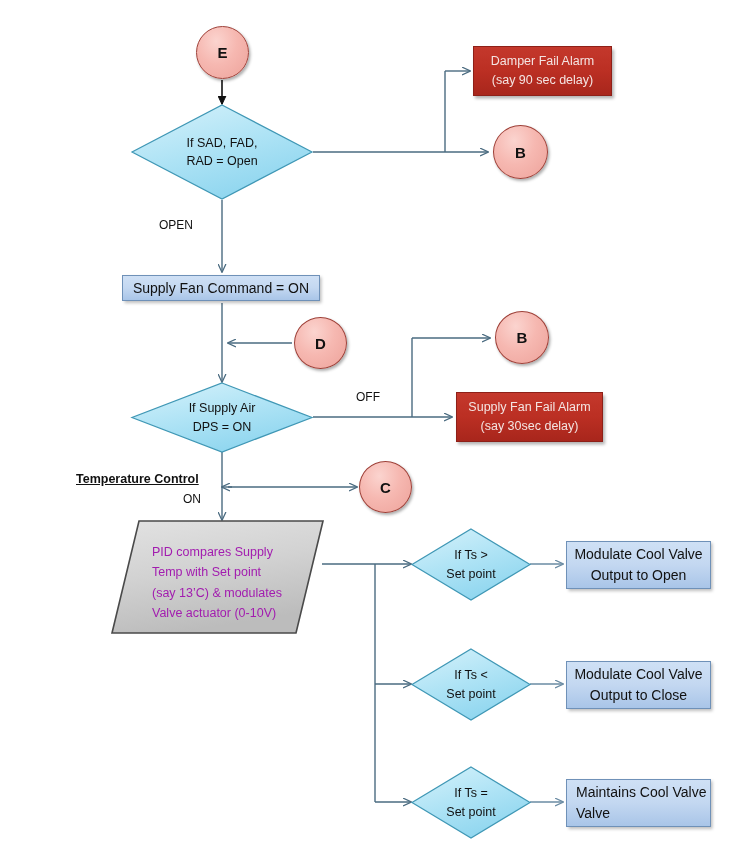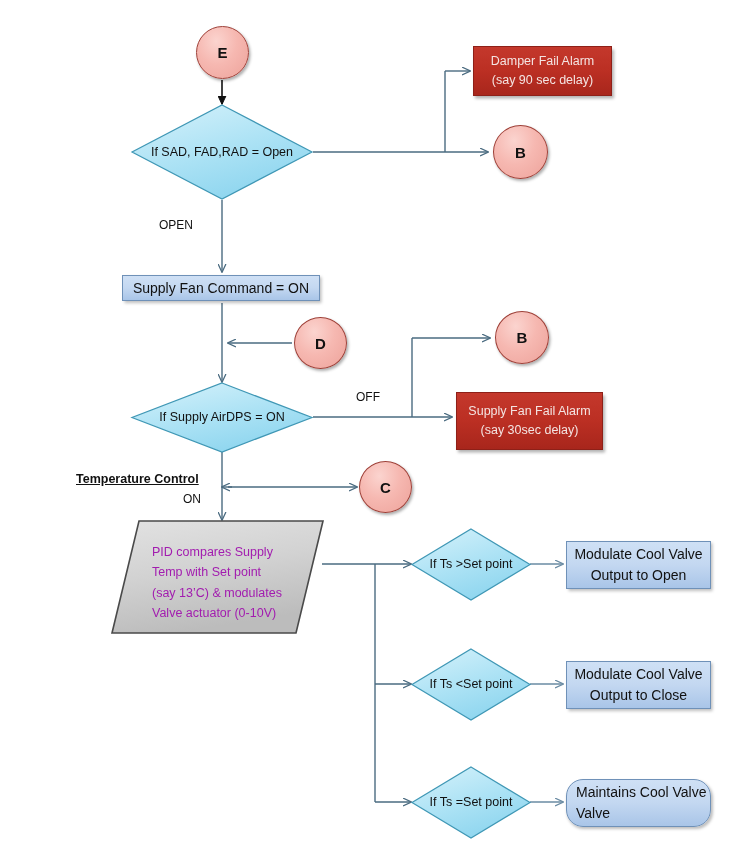--- a/index.html
+++ b/index.html
@@ -54,20 +54,21 @@
     position: absolute;
     left: 0; top: 0;
     overflow: visible;
   }
   .diamond-text {
     position: absolute;
     left: 0; top: 0;
     width: 100%;
     height: 100%;
     display: flex;
+    flex-direction: column;
     align-items: center;
     justify-content: center;
     font-size: 12.5px;
     color: #111111;
     line-height: 1.45;
     text-align: center;
   }
   
   .process {
     background: linear-gradient(180deg, #cfe0f5 0%, #c4d8f1 48%, #a9c5e8 100%);
@@ -78,21 +79,20 @@
     font-size: 14px;
     color: #111111;
     line-height: 1.5;
     text-align: center;
     box-shadow: 1.5px 2px 3px rgba(0,0,0,0.26);
   }
   .process.left-text {
     justify-content: flex-start;
     text-align: left;
     padding-left: 9px;
-    border-radius: 17px;
   }
   
   .alarm {
     background: linear-gradient(180deg, #c4382c 0%, #bb2f23 50%, #a8261c 100%);
     border: 1px solid #8e2018;
     display: flex;
     flex-direction: column;
     align-items: center;
     justify-content: center;
     font-size: 12.5px;
@@ -289,21 +289,21 @@
       <span>If Ts =</span>
       <span>Set point</span>
     </div>
   </div>
 
   <div class="node alarm" style="left:473px; top:46px; width:139px; height:50px;">
     <span>Damper Fail Alarm</span>
     <span>(say 90 sec delay)</span>
   </div>
 
-  <div class="node alarm" style="left:456px; top:392px; width:147px; height:58px;">
+  <div class="node alarm" style="left:456px; top:392px; width:147px; height:50px;">
     <span>Supply Fan Fail Alarm</span>
     <span>(say 30sec delay)</span>
   </div>
 
   <div class="node process" style="left:122px; top:275px; width:198px; height:26px;">
     <span>Supply Fan Command = ON</span>
   </div>
 
   <div class="node process" style="left:566px; top:541px; width:145px; height:48px; flex-direction:column;">
     <span>Modulate Cool Valve</span>

